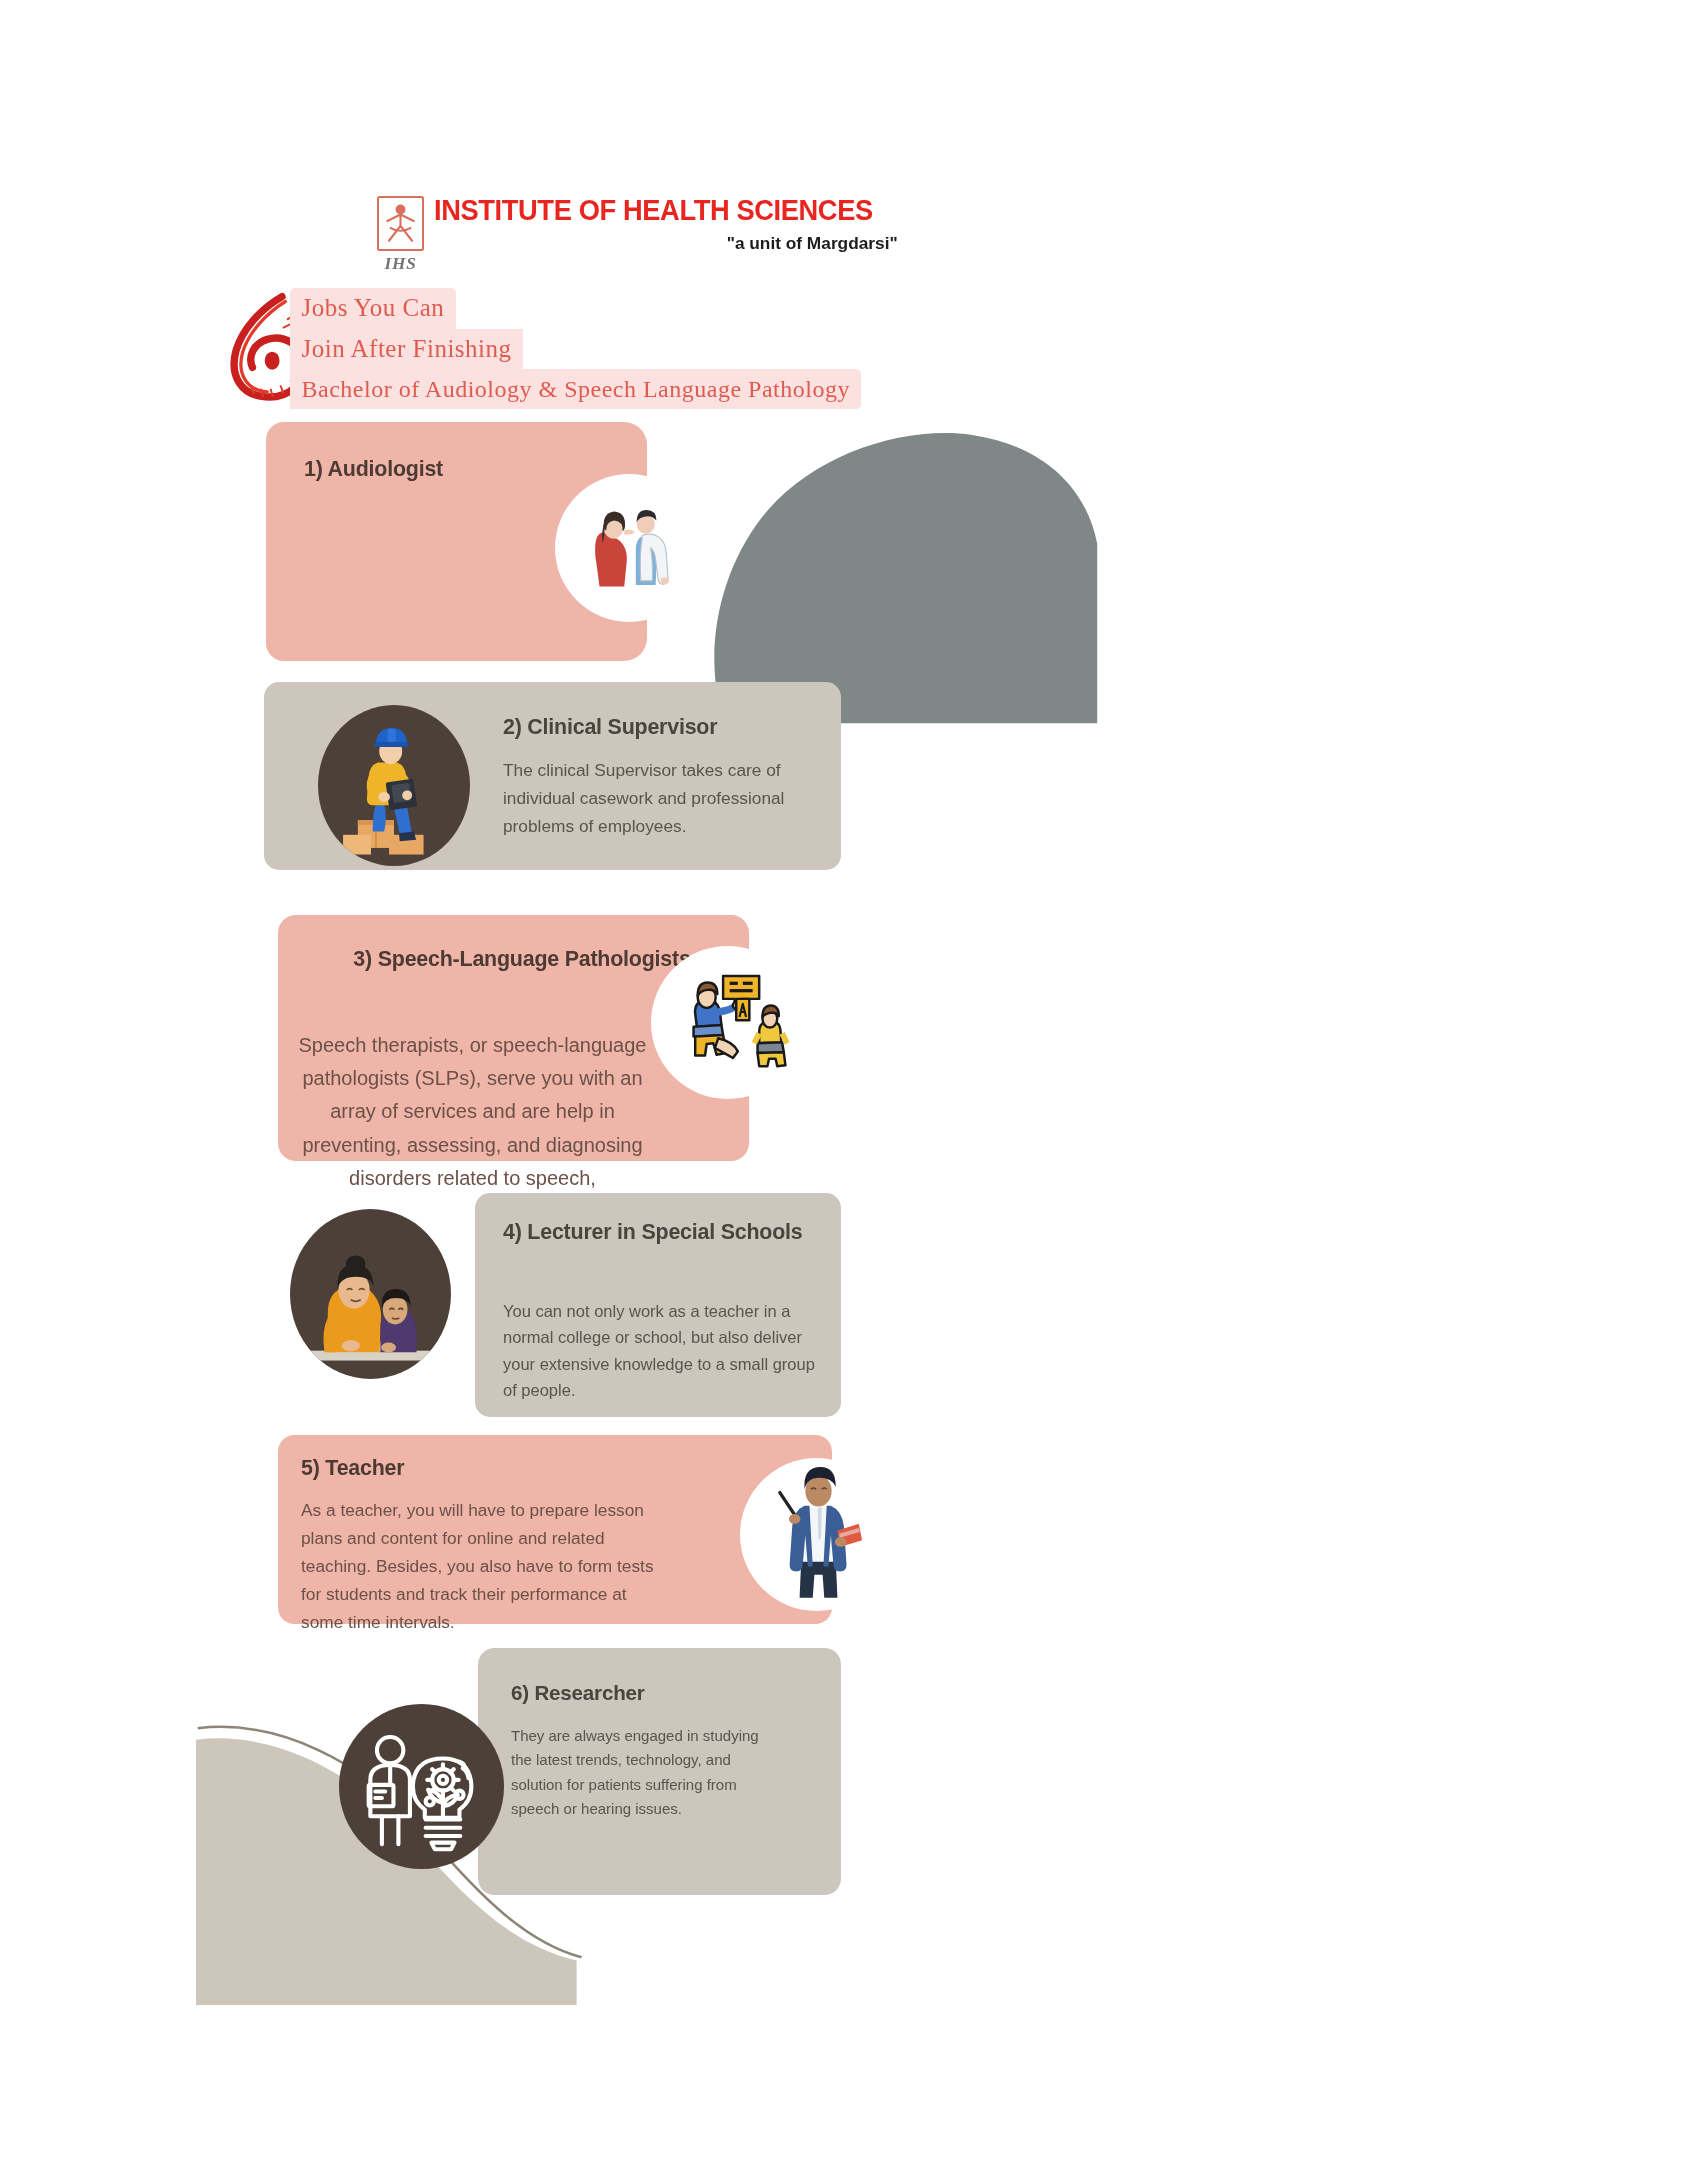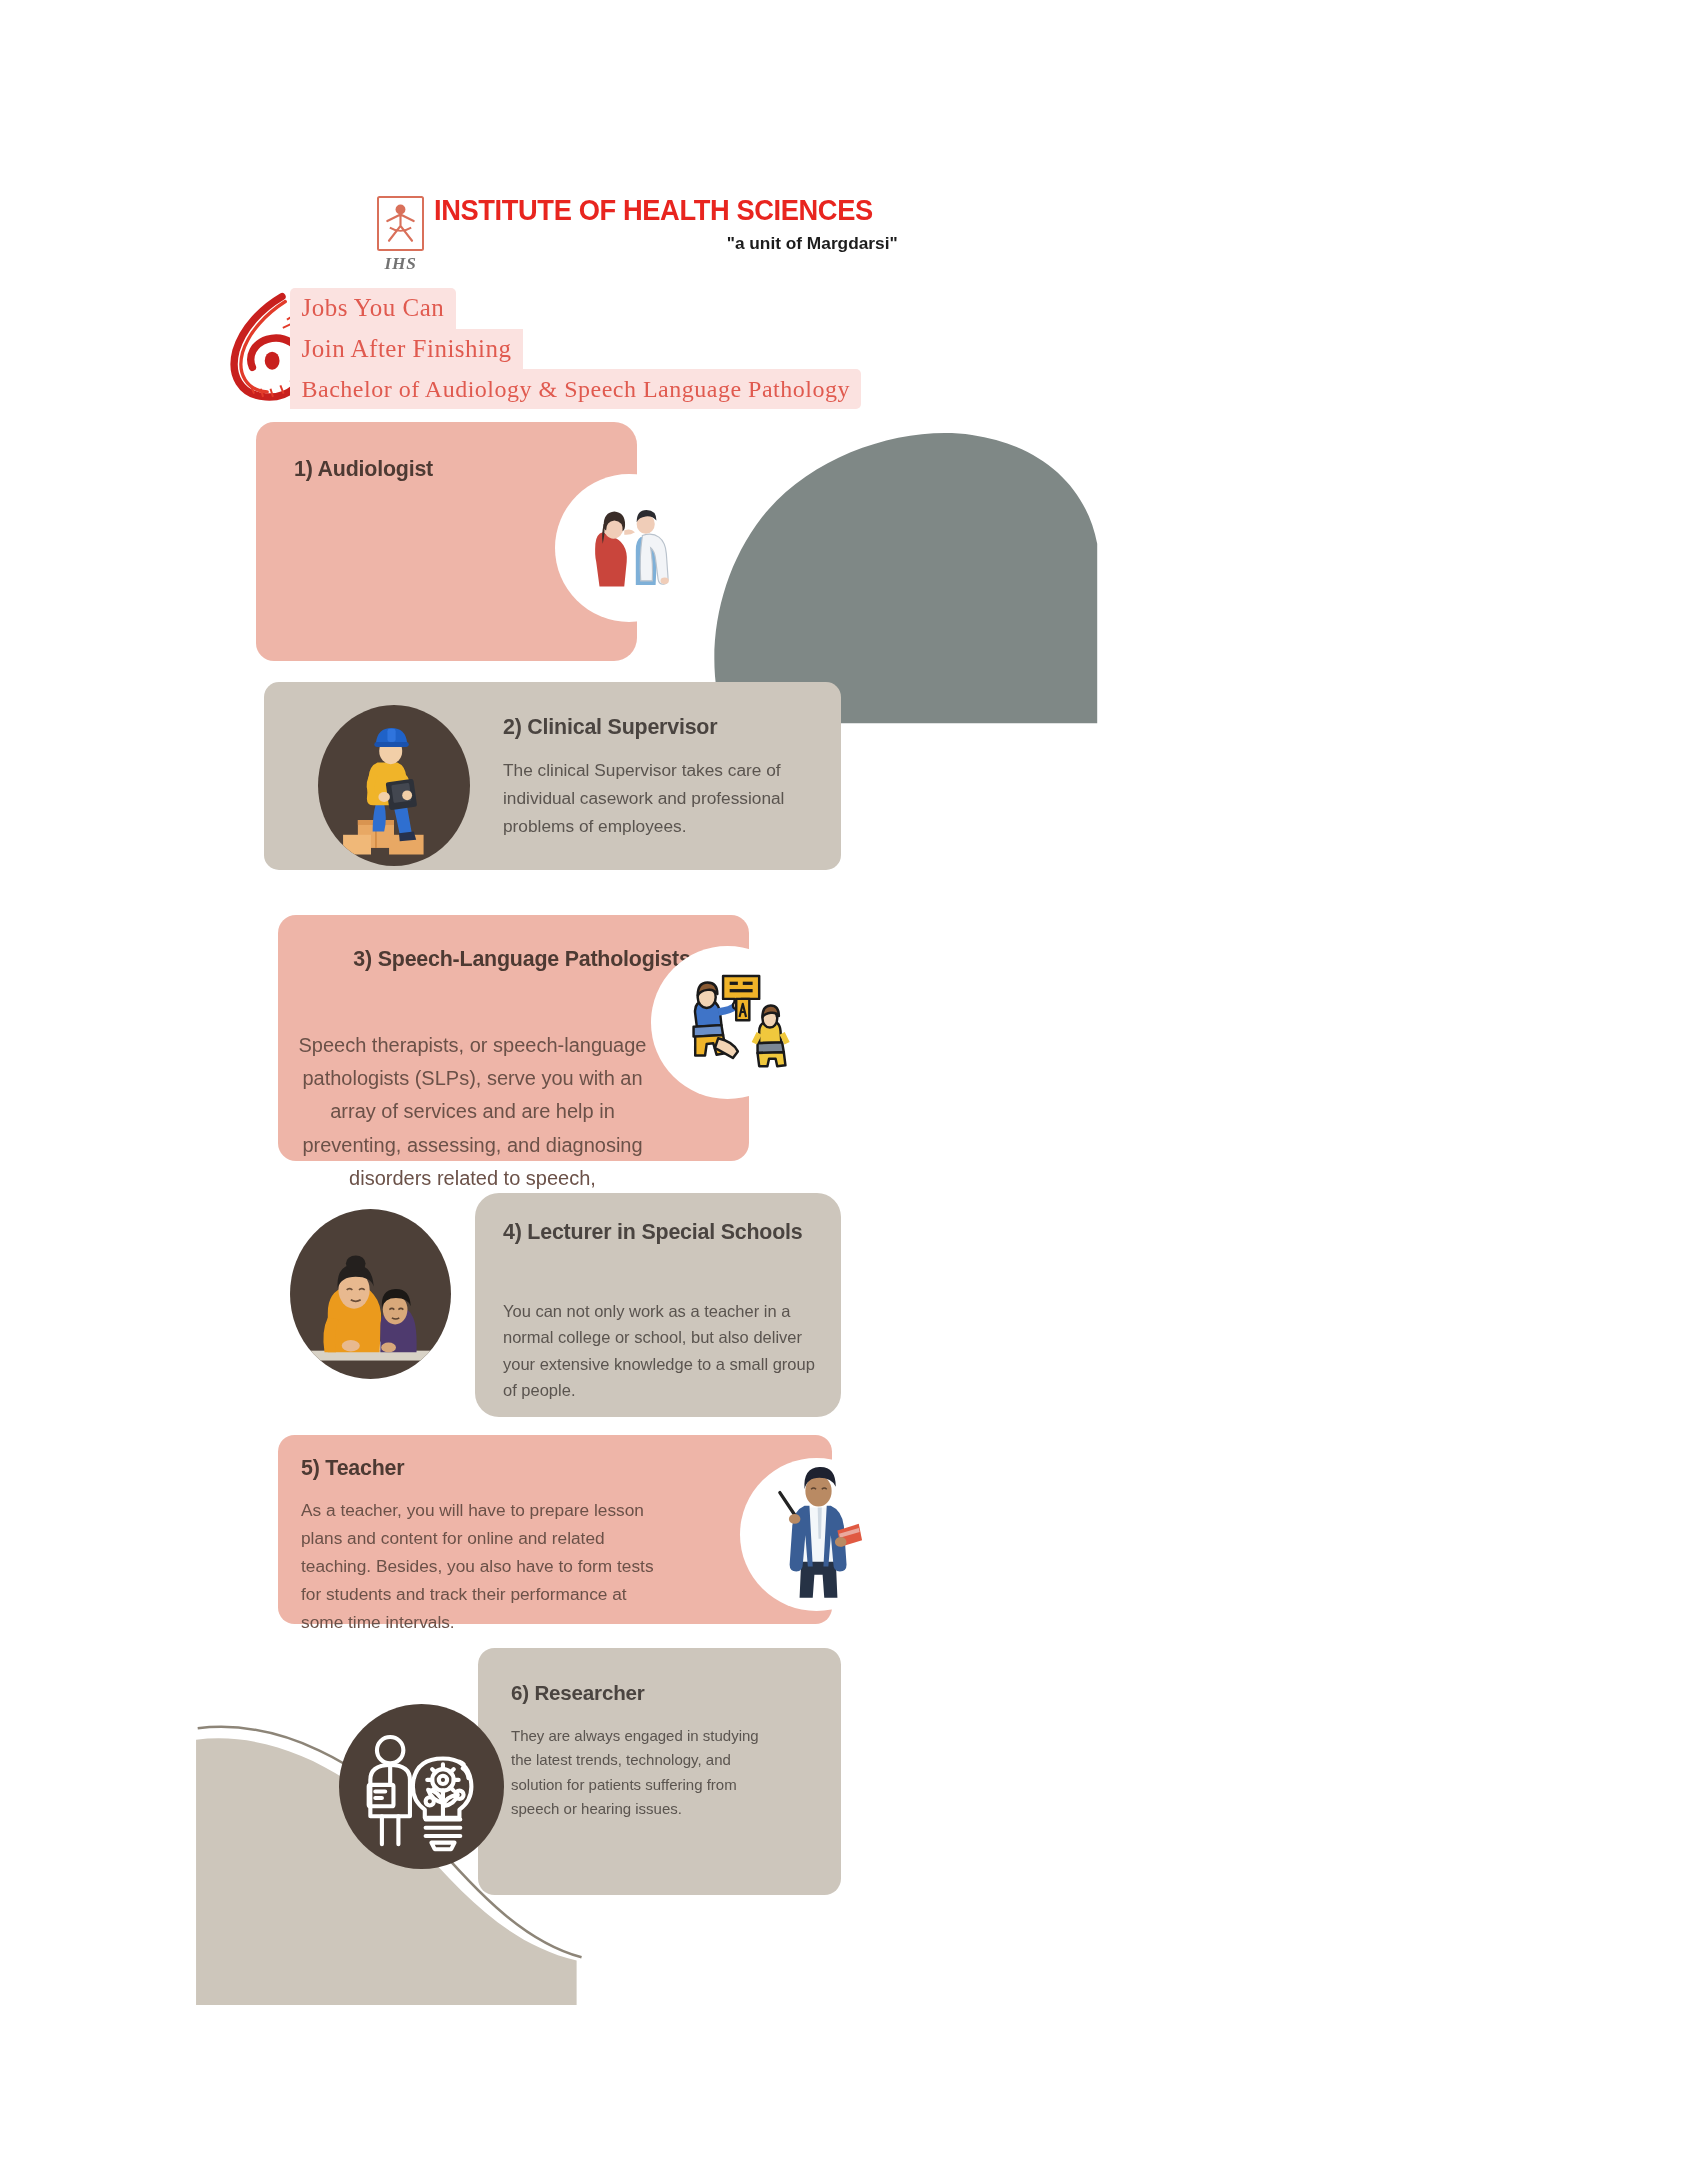--- a/index.html
+++ b/index.html
@@ -155,21 +155,21 @@
     overflow: hidden;
   }
   .ill-wrap {
     position: absolute;
     overflow: hidden;
   }
   .ill-wrap svg, .ill-circle svg { display: block; }
 
   
   #card1 {
-    left: 256px; top: 422px;
+    left: 266px; top: 422px;
     width: 381px; height: 239px;
     border-radius: 18px 23px 23px 18px;
   }
   #card1 .card-title { position: absolute; left: 38px; top: 35px; font-size: 21.4px; }
   #card1 .card-body  { position: absolute; left: 25px; top: 78px; width: 222px; font-size: 18px; }
   #card1-cutout { left: 555px; top: 474px; width: 148px; height: 148px; }
   #card1-ill    { left: 583px; top: 504px; width: 99px; height: 86px; }
 
   
   #card2 {
@@ -195,21 +195,21 @@
     position: absolute; left: 13px; top: 114px; width: 363px;
     font-size: 20px; text-align: center; line-height: 1.66;
   }
   #card3-cutout { left: 651px; top: 946px; width: 153px; height: 153px; }
   #card3-ill    { left: 682px; top: 971px; width: 115px; height: 105px; }
 
   
   #card4 {
     left: 475px; top: 1193px;
     width: 366px; height: 224px;
-    border-radius: 24px;
+    border-radius: 15px;
   }
   #card4-circle { left: 290px; top: 1209px; width: 161px; height: 170px; }
   #card4 .card-title { position: absolute; left: 28px; top: 25px; font-size: 21.4px; line-height: 1.32; }
   #card4 .card-body  { position: absolute; left: 28px; top: 105px; width: 318px; font-size: 16.5px; line-height: 1.6; }
 
   
   #card5 {
     left: 278px; top: 1435px;
     width: 554px; height: 189px;
     border-radius: 16.5px;

